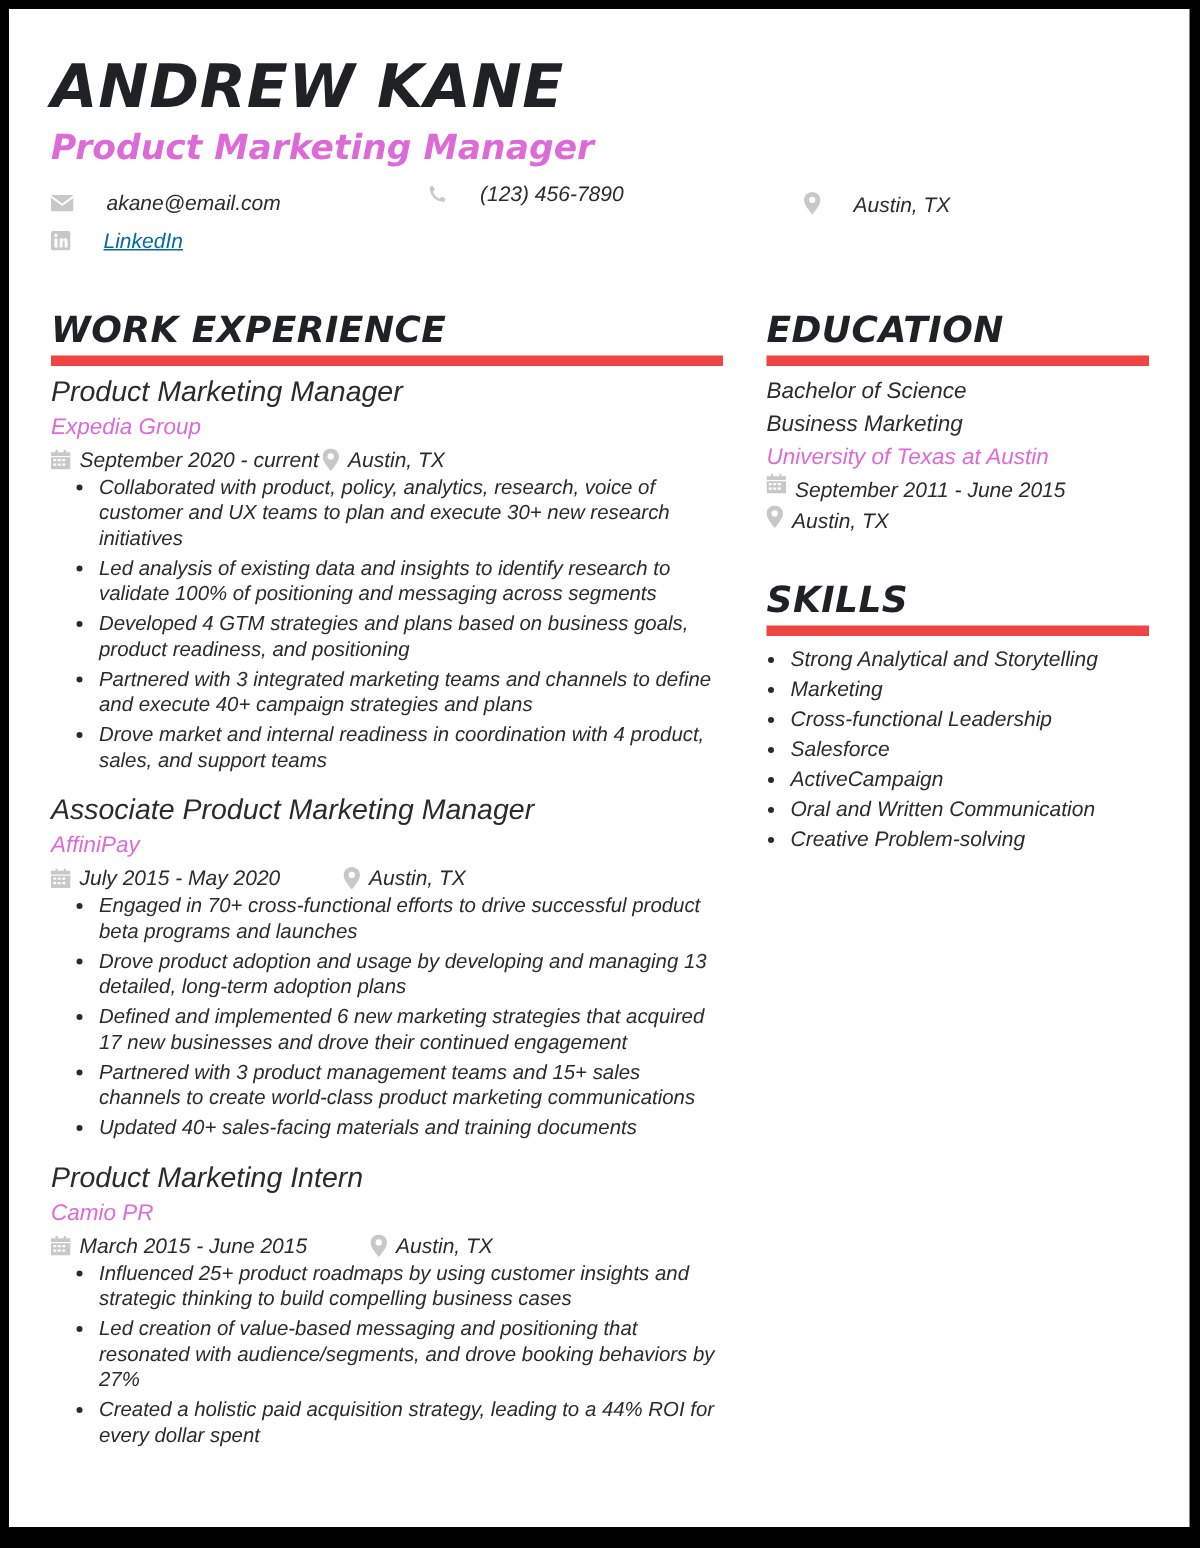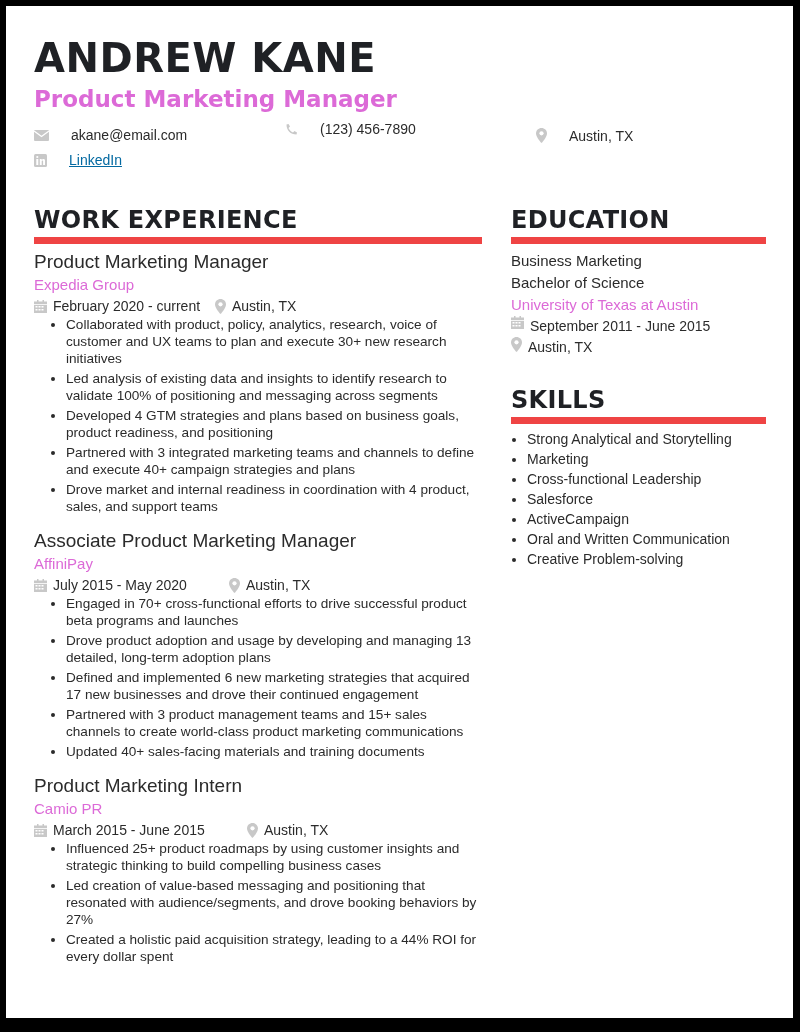--- a/index.html
+++ b/index.html
@@ -2,21 +2,21 @@
 <html><head>
 <meta charset="utf-8">
 <style>
   html, body { margin: 0; padding: 0; }
   body {
     width: 800px; height: 1032px; background: #000;
     font-family: "Liberation Sans", sans-serif; overflow: hidden;
   }
   .page {
     position: absolute; left: 6px; top: 6px; width: 787px; height: 1012px;
-    background: #fff; color: #2b2b2b;
+    background: #fff; color: #2b2b2b; font-style: italic;
   }
   .name {
     position: absolute; left: 28px; top: 32px;
     font-family: "DejaVu Sans", sans-serif; font-weight: bold;
     font-size: 40px; letter-spacing: 0.5px; color: #1f2125; line-height: 1;
   }
   .headline {
     position: absolute; left: 28px; top: 82px;
     font-family: "DejaVu Sans", sans-serif; font-weight: bold;
     font-size: 23px; color: #dc6ad7; line-height: 1;
@@ -108,21 +108,21 @@
               <g fill="#fff">
                 <rect x="1.5" y="6" width="2" height="1.5"></rect>
                 <rect x="4.5" y="6" width="2" height="1.5"></rect>
                 <rect x="7.5" y="6" width="2" height="1.5"></rect>
                 <rect x="1.5" y="9" width="2" height="1.5"></rect>
                 <rect x="4.5" y="9" width="2" height="1.5"></rect>
                 <rect x="7.5" y="9" width="2" height="1.5"></rect>
               </g>
             </svg>
         </span>
-        <span style="width:162px;">February 2020 - current</span>
+        <span style="width:162px;">September 2020 - current</span>
         <span class="loc">
           <span class="ic">
             <svg width="11" height="15" viewBox="0 0 11 15">
                 <path d="M5.5 0 C2.5 0 0 2.4 0 5.4 C0 9.2 5.5 15 5.5 15 C5.5 15 11 9.2 11 5.4 C11 2.4 8.5 0 5.5 0 Z" fill="#c8c8c8"></path>
                 <circle cx="5.5" cy="5.3" r="2.1" fill="#fff"></circle>
               </svg>
           </span>
           <span>Austin, TX</span>
         </span>
       </div>
@@ -211,22 +211,22 @@
         <li>Led creation of value-based messaging and positioning that resonated with audience/segments, and drove booking behaviors by 27%</li>
         <li>Created a holistic paid acquisition strategy, leading to a 44% ROI for every dollar spent</li>
       </ul>
     </div>
   </div>
 
   <div class="right">
     <div>
       <h2 class="section-title">EDUCATION</h2>
       <div style="margin-top:6px;">
+        <div class="edu-line">Bachelor of Science</div>
         <div class="edu-line">Business Marketing</div>
-        <div class="edu-line">Bachelor of Science</div>
         <div class="edu-school">University of Texas at Austin</div>
         <div class="edu-meta">
           <span class="ic">
             <svg width="13" height="13" viewBox="0 0 13 13">
                 <rect x="0" y="1.5" width="13" height="11.5" fill="#c8c8c8"></rect>
                 <rect x="3" y="0" width="1.5" height="3" fill="#c8c8c8"></rect>
                 <rect x="8.5" y="0" width="1.5" height="3" fill="#c8c8c8"></rect>
                 <rect x="0" y="4" width="13" height="0.8" fill="#fff"></rect>
                 <g fill="#fff">
                   <rect x="1.5" y="6" width="2" height="1.5"></rect>

